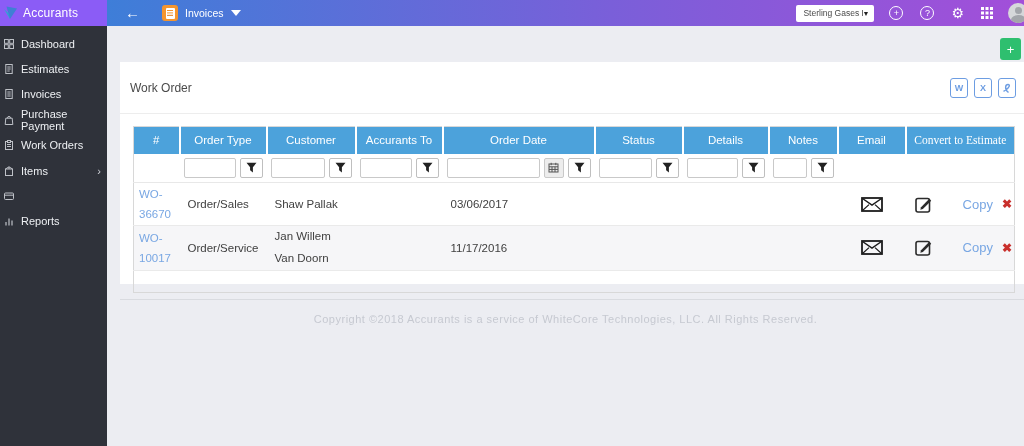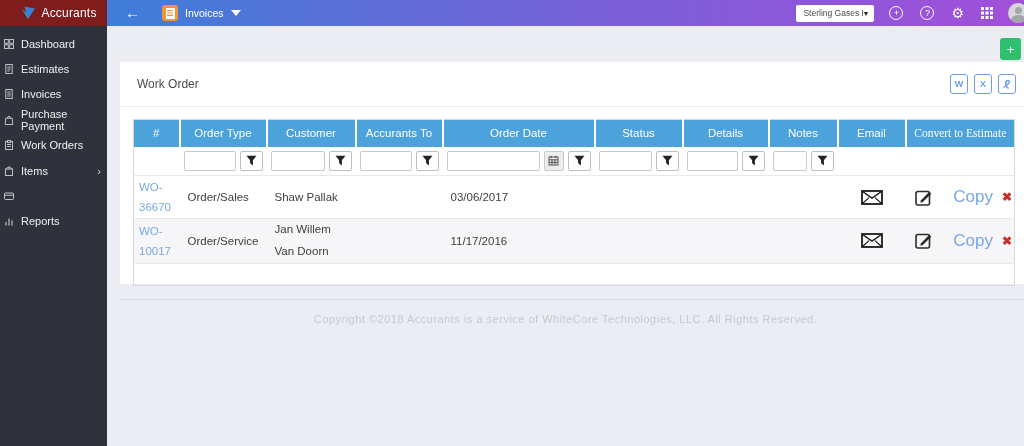--- a/index.html
+++ b/index.html
@@ -3,21 +3,21 @@
 <meta charset="utf-8">
 <style>
   * { margin:0; padding:0; box-sizing:border-box; }
   html,body { width:1024px; height:446px; }
   body {
     font-family:"Liberation Sans", sans-serif;
     position:relative; overflow:hidden; background:#ecedf2;
   }
   
   .topbar { position:absolute; top:0; left:0; width:1024px; height:26px; display:flex; }
-  .brand-block { width:107px; height:26px; background:#7f1d1d; display:flex; align-items:center; gap:6px; padding-left:12px; flex:none;justify-content:center; }
+  .brand-block { width:107px; height:26px; background:#8b5cf6; display:flex; align-items:center; gap:6px; padding-left:4px; flex:none; }
   .brand-name { color:#fff; font-size:12px; letter-spacing:.2px; }
   .grad { flex:1; background:linear-gradient(90deg,#3e7ed8 0%,#7a5fd9 55%,#a24fd9 100%); display:flex; align-items:center; padding:0 0 0 18px; }
   .back-arrow { color:#fff; font-size:15px; line-height:1; background:none; border:none; cursor:pointer; padding:0 0 2px 0; }
   .mod-icon { width:16px; height:16px; background:#f5952f; border-radius:3px; margin-left:22px; display:flex; align-items:center; justify-content:center; }
   .mod-doc { width:9px; height:11px; background:#fff; border-radius:1px; position:relative; }
   .mod-doc::before { content:""; position:absolute; left:1.5px; top:2px; width:6px; height:1.2px; background:#f5952f; box-shadow:0 2.4px 0 #f5952f, 0 4.8px 0 #e07b1a; }
   .mod-label { color:#fff; font-size:10.5px; margin-left:7px; }
   .caret-down { width:0; height:0; border-left:5px solid transparent; border-right:5px solid transparent; border-top:6px solid #fff; margin-left:7px; cursor:pointer; }
   .company-select { margin-left:auto; width:78px; height:17px; background:#fff; border-radius:2px; display:flex; align-items:center; padding:0 5px 0 7px; cursor:pointer; }
   .company-select .val { font-size:8.5px; color:#4a4a4a; flex:1; white-space:nowrap; overflow:hidden; }
@@ -31,42 +31,42 @@
   .avatar .body { position:absolute; top:12px; left:2.5px; width:15px; height:10px; border-radius:50%; background:#a3a5ab; }
   
   .sidebar { position:absolute; top:26px; left:0; width:107px; bottom:0; background:#2f323a; padding-top:5px; }
   .side-item { height:25.4px; display:flex; align-items:center; gap:7px; padding:0 6px 0 4px; color:#eef0f3; font-size:11px; cursor:pointer; }
   .side-item .s-icon { display:flex; flex:none; opacity:.85; }
   .side-item .chev { margin-left:auto; color:#cfd2d8; font-size:11px; }
   
   .main { position:absolute; left:107px; top:26px; right:0; bottom:0; background:#ecedf2; }
   .add-btn { position:absolute; top:12px; right:3px; width:21px; height:22px; background:#2ebf6f; border:none; border-radius:3px; color:#fff; font-size:13px; line-height:1; cursor:pointer; }
   .card { margin:36px 0 0 13px; background:#fff; height:222px; }
-  .card-header { height:45px; border-bottom:1px solid #ededed; display:flex; align-items:center; padding:0 8px 0 17px; }
+  .card-header { height:52px; border-bottom:1px solid #ededed; display:flex; align-items:center; padding:0 8px 0 10px; }
   .page-title { font-size:12px; color:#4a4a4a; }
   .exports { margin-left:auto; display:flex; gap:6px; }
   .exp-box { width:18px; height:20px; border:1.5px solid #6d9de2; border-radius:3px; background:#fff; color:#6d9de2; font-size:9px; font-weight:bold; display:flex; align-items:center; justify-content:center; cursor:pointer; padding:0; }
   
   table.grid { margin:12px 10px 0 13px; width:881px; table-layout:fixed; border-collapse:collapse; border:1px solid #d8d8d8; }
   thead th { background:#4ca2db; color:#fff; font-weight:400; font-size:11.5px; height:27px; text-align:center; border-right:2px solid #fff; padding:2px 3px; line-height:1.15; }
   thead th:last-child { border-right:none;font-family:Liberation Serif, serif; }
   tr.filter-row td { height:29px; border-bottom:1px solid #e8e8e8; padding:0 4px; }
   .f { display:flex; align-items:center; gap:4px; }
   .f input { flex:1; min-width:0; height:20px; border:1px solid #c9c9c9; border-radius:2px; padding:0 3px; font-size:11px; font-family:"Liberation Sans",sans-serif; }
   .fbtn { width:23px; height:20px; flex:none; background:#fff; border:1px solid #bfbfbf; border-radius:2px; display:flex; align-items:center; justify-content:center; padding:0; cursor:pointer; }
   .calbtn { width:20px; height:20px; flex:none; background:#ededed; border:1px solid #c9c9c9; border-radius:2px; display:flex; align-items:center; justify-content:center; padding:0; cursor:pointer; }
   tbody td { font-size:11.5px; color:#404040; padding:0 4px 0 8px; vertical-align:middle; }
   tr.row td { height:43px; border-top:1px solid #eaeaea; }
   tr.row-alt { background:#f6f6f8; }
   td.id-cell { padding-left:5px; line-height:1.75; }
   a.wo-link { color:#79a7e3; text-decoration:none; cursor:pointer; word-break:break-word; }
   td.center { text-align:center; padding:0; }
   .icon-btn { background:none; border:none; padding:0; cursor:pointer; display:inline-flex; vertical-align:middle; }
   .convert-wrap { display:flex; align-items:center; padding-left:9px; }
-  .copy-link { margin-left:auto; color:#79a7e3; font-size:17px; text-decoration:none; cursor:pointer; }
+  .copy-link { margin-left:auto; color:#79a7e3; font-size:13px; text-decoration:none; cursor:pointer; }
   .del-btn { background:none; border:none; color:#c9302c; font-size:12px; font-weight:bold; margin-left:9px; margin-right:2px; cursor:pointer; padding:0; }
   tr.strip td { height:22px; border-top:1px solid #eaeaea; }
   
   .divider { margin:15px 0 0 13px; border-top:1px solid #d9dbe0; }
   .copyright { text-align:center; margin-top:13px; color:#c6c9d1; font-size:11px; letter-spacing:.5px; }
 </style>
 </head>
 <body>
 
 <div class="topbar">

